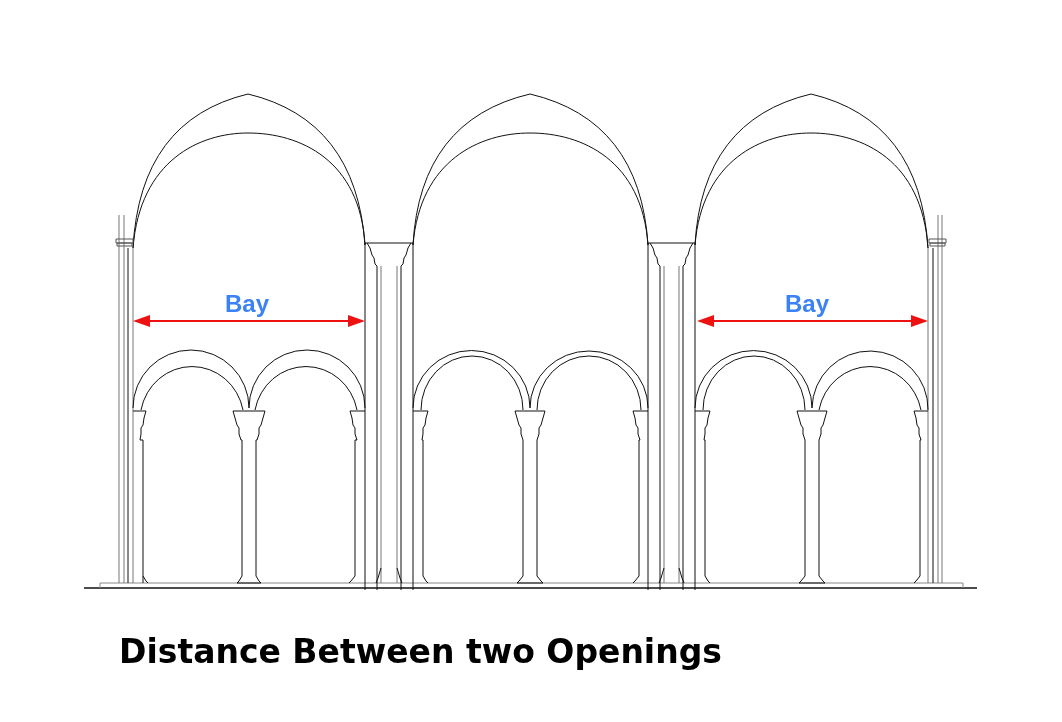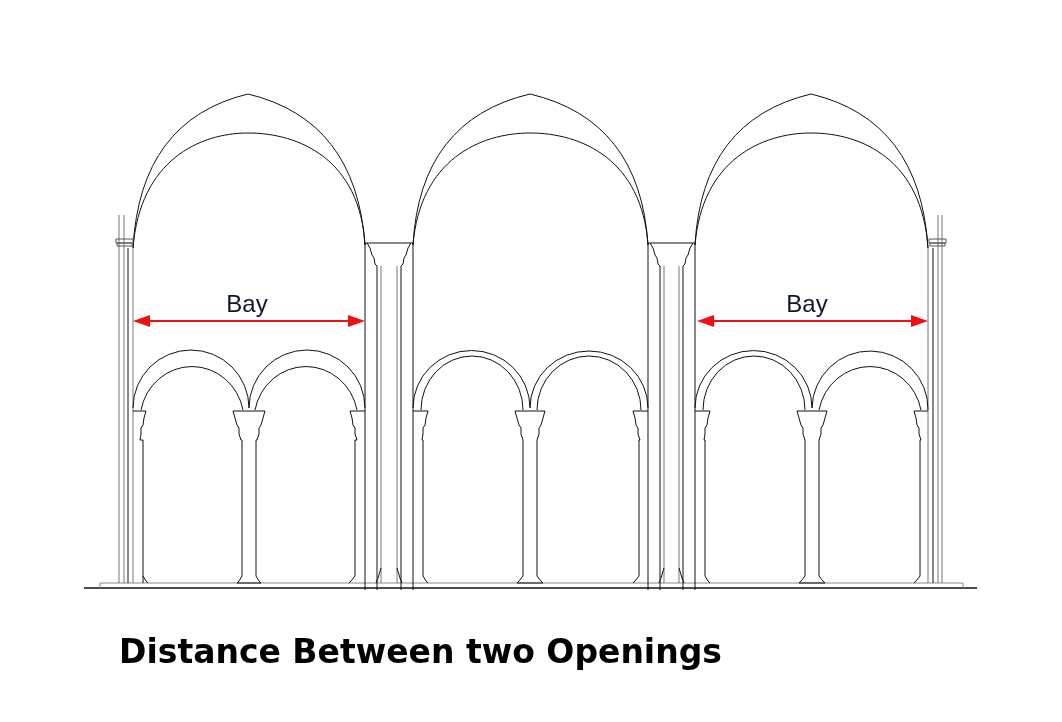--- a/index.html
+++ b/index.html
@@ -1,19 +1,19 @@
 <!DOCTYPE html>
 <html><head>
 <meta charset="utf-8">
 <style>
   html,body{margin:0;padding:0;background:#ffffff;}
   body{width:1062px;height:722px;position:relative;overflow:hidden;font-family:"Liberation Sans",sans-serif;}
   #diagram{position:absolute;left:0;top:0;width:1062px;height:722px;}
   .caption{position:absolute;left:0;top:632px;width:841px;text-align:center;font-family:"DejaVu Sans",sans-serif;font-weight:bold;font-size:33px;color:#000;letter-spacing:0px;}
-  .bay-label{position:absolute;font-family:"Liberation Sans",sans-serif;font-size:24px;color:#0f172a;transform:translateX(-50%);}
+  .bay-label{position:absolute;font-family:"Liberation Sans",sans-serif;font-size:24px;color:#3b82f6;transform:translateX(-50%);font-weight:bold;}
   svg line, svg path, svg rect, svg polyline{vector-effect:non-scaling-stroke;}
 </style>
 </head>
 <body>
 
 <svg id="diagram" viewBox="0 0 1062 722" xmlns="http://www.w3.org/2000/svg">
   <g fill="none" stroke="#111" stroke-width="1">
 
     <line x1="84" y1="588" x2="977" y2="588" stroke="#111" stroke-width="1.3"></line>
 

